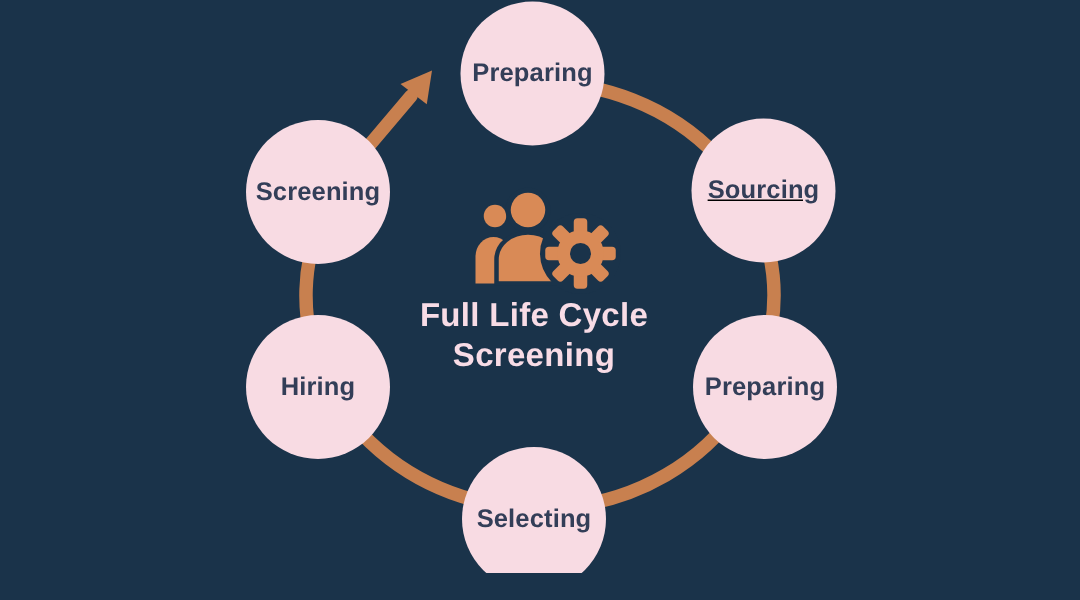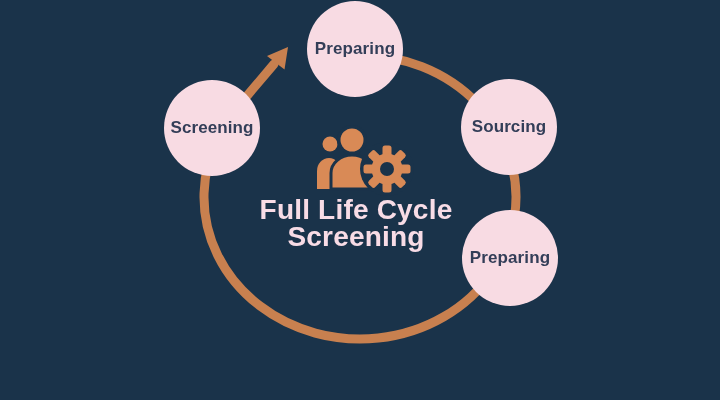--- a/index.html
+++ b/index.html
@@ -37,33 +37,33 @@
     justify-content: center;
   }
   .stage span {
     font-size: 17px;
     font-weight: 700;
     color: var(--label-text);
     letter-spacing: 0.1px;
     white-space: nowrap;
   }
   .s-preparing  { left: 307px; top: 1px; }
-  .s-sourcing   { left: 461px; top: 79px; }
+  .s-sourcing   { left: 461px; top: 79px; text-decoration: underline; }
   .s-screening  { left: 462px; top: 210px; }
   .s-selecting  { left: 308px; top: 298px; }
   .s-hiring     { left: 164px; top: 210px; }
   .s-onboarding { left: 164px; top: 80px; }
   .title {
     position: absolute;
     left: 206px;
     top: 196px;
     width: 300px;
     text-align: center;
     color: var(--title-text);
-    font-size: 28px;
+    font-size: 22px;
     font-weight: 700;
     line-height: 27px;
     letter-spacing: 0.2px;
   }
 </style>
 </head>
 <body>
 
 <div class="canvas">
 
@@ -98,20 +98,26 @@
 
   <div class="stage s-preparing">
     <span>Preparing</span>
   </div>
   <div class="stage s-sourcing">
     <span>Sourcing</span>
   </div>
   <div class="stage s-screening">
     <span>Preparing</span>
   </div>
+  <div class="stage s-selecting">
+    <span>Selecting</span>
+  </div>
+  <div class="stage s-hiring">
+    <span>Hiring</span>
+  </div>
   <div class="stage s-onboarding">
     <span>Screening</span>
   </div>
 
   <div class="title">
     <div>Full Life Cycle</div>
     <div>Screening</div>
   </div>
 
 </div>

